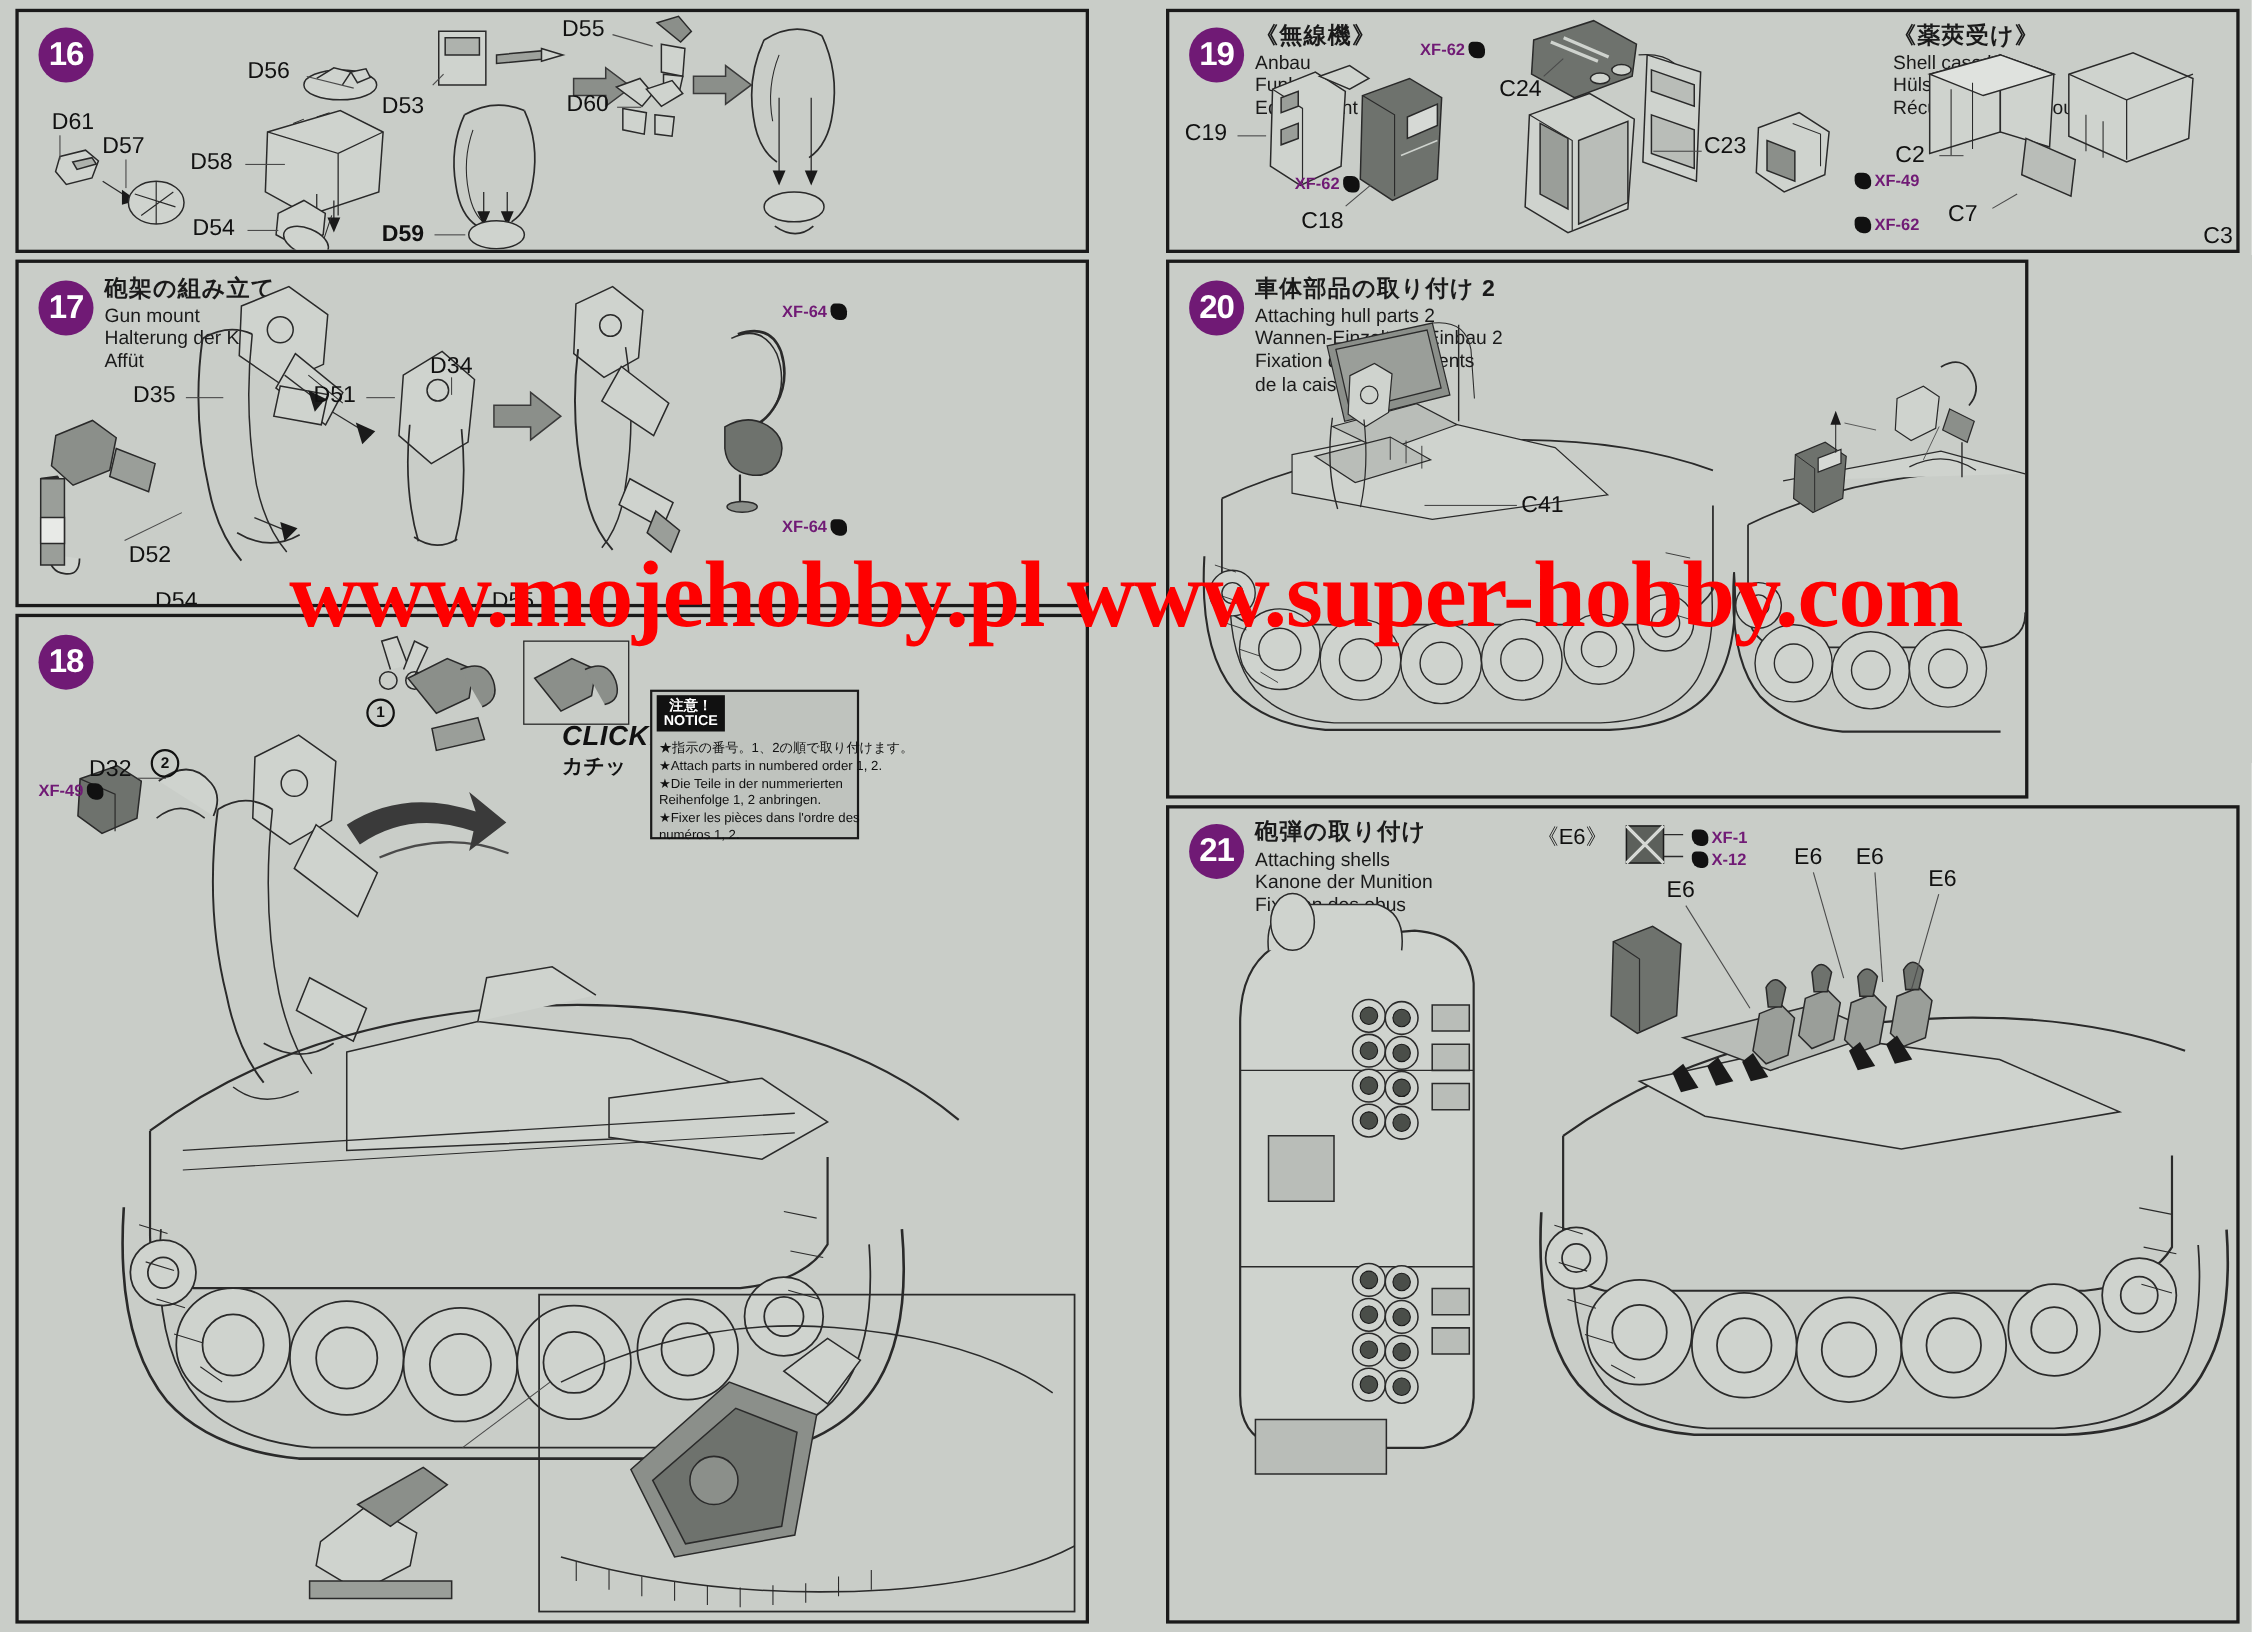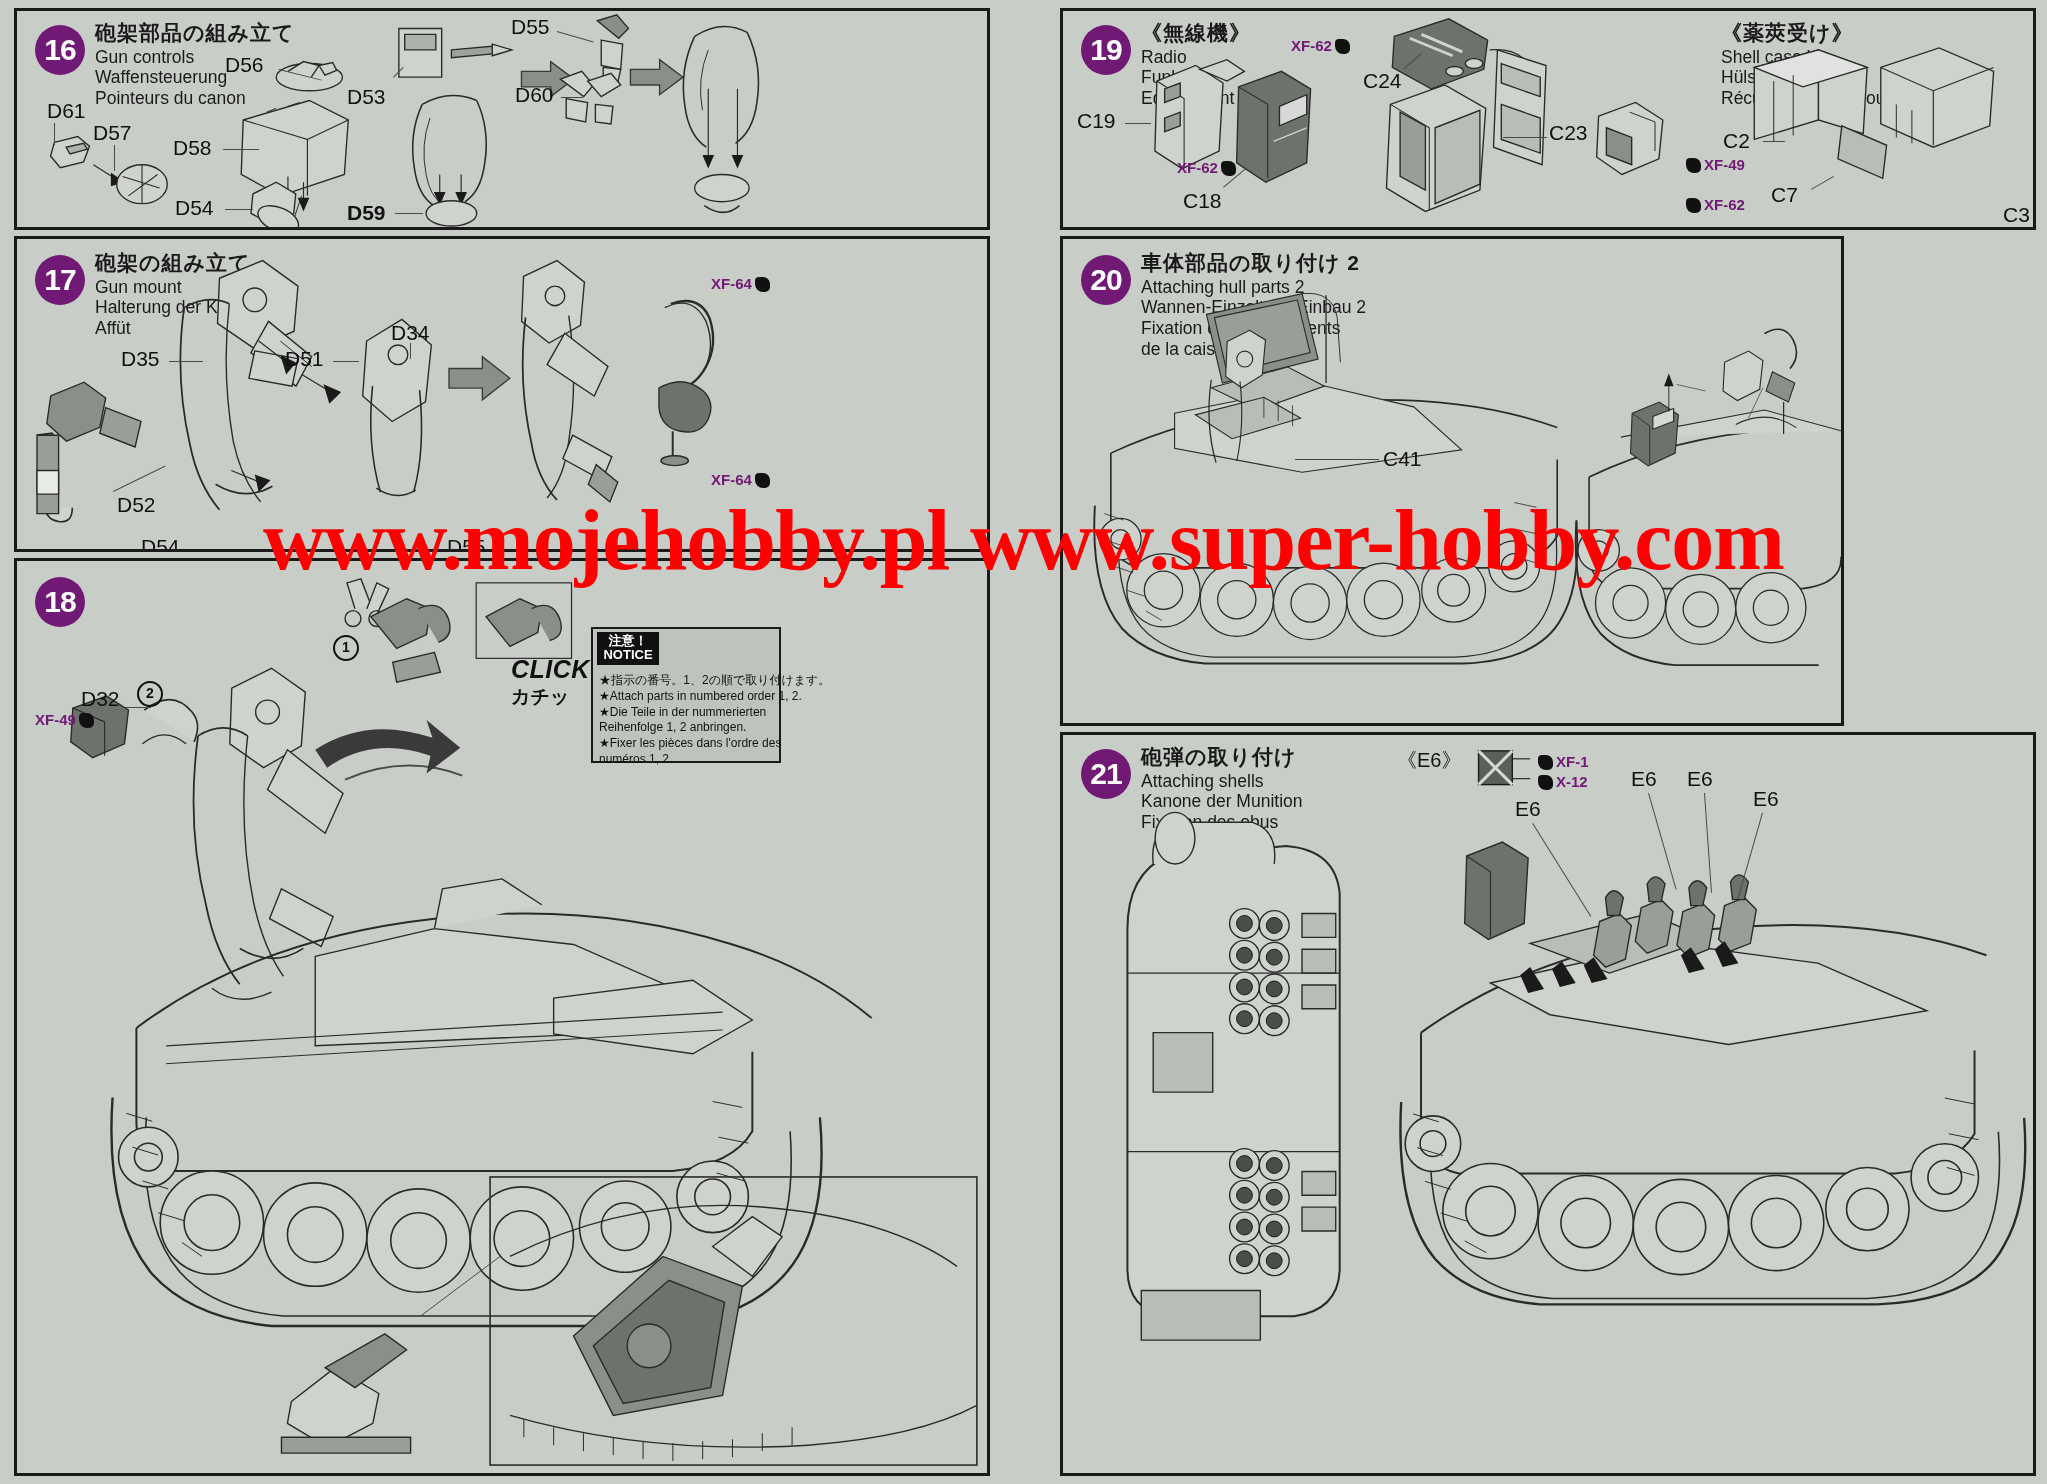--- a/index.html
+++ b/index.html
@@ -47,26 +47,20 @@
       letter-spacing:-1px;}
   #wm1{top:490px;}
 </style>
 </head>
 <body>
 
 <div id="sheet">
 
   <div class="panel" style="left:14px;top:8px;width:976px;height:222px;">
     <div class="stepnum" style="left:18px;top:14px;">16</div>
-    <div class="hdr" style="left:78px;top:10px;">
-      <div class="jp">砲架部品の組み立て</div>
-      <div class="en">Gun controls</div>
-      <div class="de">Waffensteuerung</div>
-      <div class="fr">Pointeurs du canon</div>
-    </div>
 
     <svg class="svgwrap" viewBox="0 0 976 222">
       <g fill="none" stroke="#2a2a2a" stroke-width="1.4">
 
         <path d="M28 135 l24 -6 12 10 -6 16 -24 6 -10 -12 z" fill="#cfd3ce"></path>
         <path d="M40 140 l18 -4 4 6 -18 5 z" fill="#aeb2ad"></path>
 
         <path d="M68 158 l22 14" stroke-width="1.2"></path>
         <path d="M86 166 l14 10 -14 4 z" fill="#1a1a1a" stroke="none"></path>
 
@@ -350,21 +344,21 @@
         <li>★Fixer les pièces dans l'ordre des</li>
         <li>   numéros 1, 2.</li>
       </ul>
     </div>
   </div>
 
   <div class="panel" style="left:1060px;top:8px;width:976px;height:222px;">
     <div class="stepnum" style="left:18px;top:14px;">19</div>
     <div class="hdr" style="left:78px;top:10px;">
       <div class="jp">《無線機》</div>
-      <div class="en">Radio</div>
+      <div class="en">Anbau</div>
       <div class="de">Funk</div>
       <div class="fr">Equipement radio</div>
     </div>
 
     <div class="hdr" style="left:658px;top:10px;">
       <div class="jp">《薬莢受け》</div>
       <div class="en">Shell case bin</div>
       <div class="de">Hülsenkasten</div>
       <div class="fr">Récupérateur de douilles</div>
     </div>

